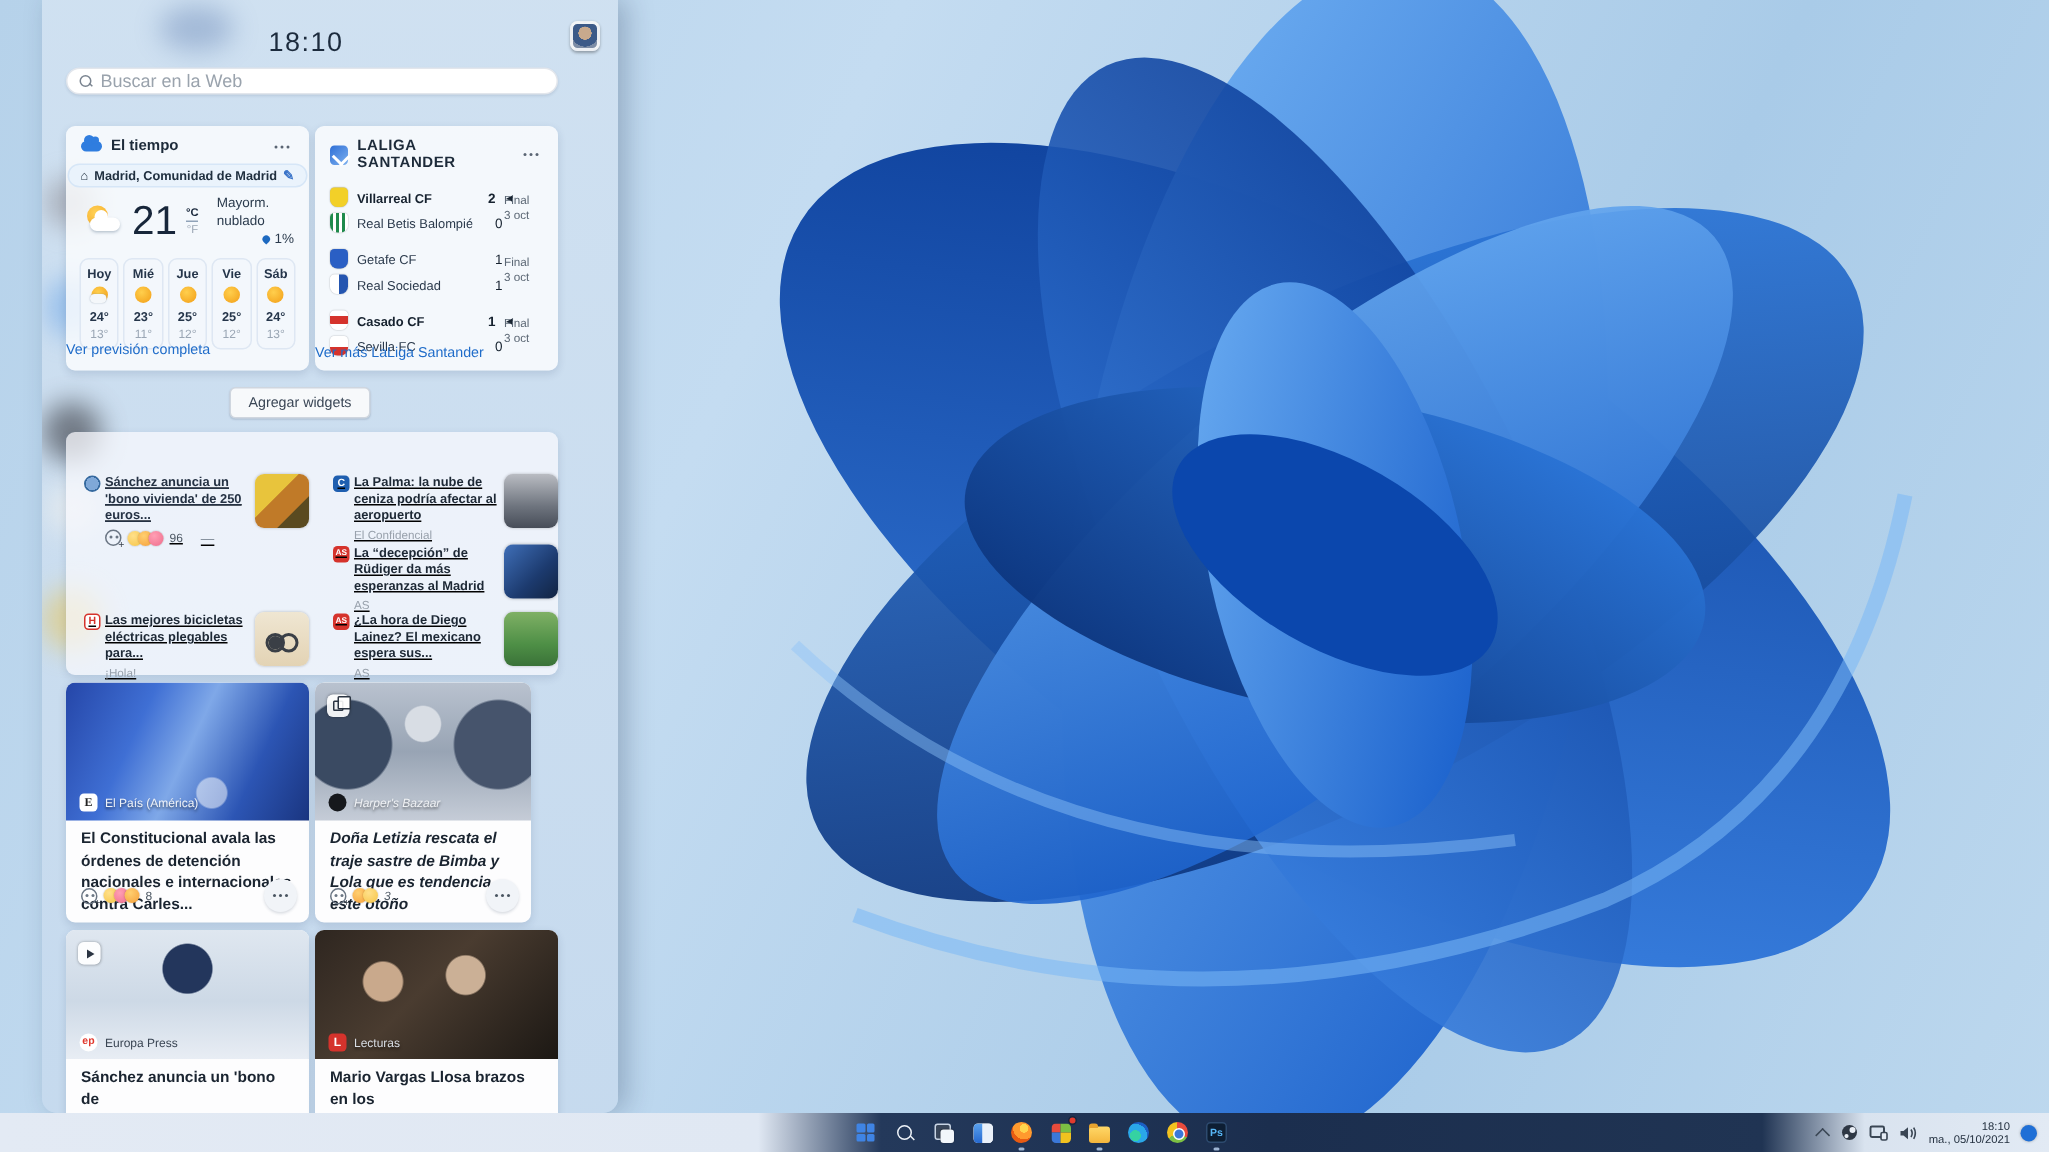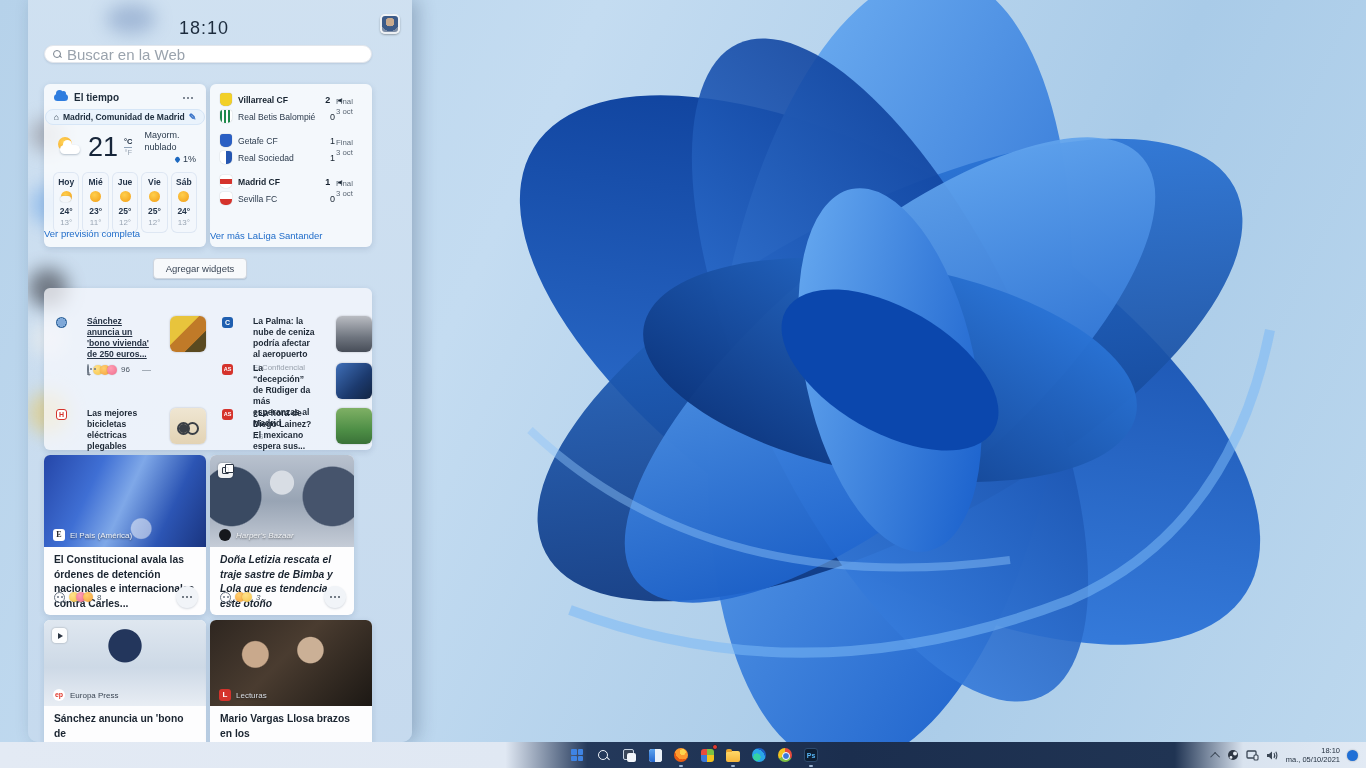--- a/index.html
+++ b/index.html
@@ -26,21 +26,21 @@
     border:2px solid rgba(255,255,255,.9); box-shadow:0 1px 2px rgba(0,0,0,.3); }
 
   .searchbar { position:absolute; left:16px; top:45px; width:328px; height:18px;
     background:#fff; border:1px solid #e2e6ec; border-radius:10px;
     display:flex; align-items:center; padding:0 8px; box-shadow:0 1px 2px rgba(30,50,80,.12); }
   .mag { position:relative; width:8px; height:8px; margin-right:6px; flex:none; }
   .mag::before { content:""; position:absolute; left:0; top:0; width:6px; height:6px;
     border:1px solid #7a8490; border-radius:50%; }
   .mag::after { content:""; position:absolute; left:6px; top:6px; width:3px; height:1px;
     background:#7a8490; transform:rotate(45deg); }
-  .search-ph { font-size:15px; color:#9aa3ad; }
+  .search-ph { font-size:12px; color:#9aa3ad; }
 
   
   .card { position:absolute; background:rgba(255,255,255,.78); border-radius:6px;
     box-shadow:0 2px 6px rgba(30,50,90,.14); }
   .w-head { display:flex; align-items:center; gap:6px; padding:8px 10px 2px 10px; }
   .w-title { font-size:10px; font-weight:bold; color:#1d2b3a; }
   .dots { margin-left:auto; display:flex; gap:2px; padding:3px; cursor:pointer; }
   .dots i { width:2px; height:2px; border-radius:50%; background:#5a6573; }
 
   .cloud { position:relative; width:14px; height:7px; background:#2f7ddf; border-radius:6px; }
@@ -102,21 +102,21 @@
 
   
   .add-widgets { position:absolute; left:0; right:40px; top:258px; display:flex; justify-content:center; }
   .add-btn { background:#f7f9fb; border:1px solid #cfd6df; border-radius:4px;
     font-size:9.5px; color:#3a4656; padding:4px 12px; cursor:pointer;
     box-shadow:0 1px 1px rgba(40,60,90,.15); }
 
   
   .news-card { left:16px; top:288px; width:328px; height:162px; background:rgba(250,250,253,.72); }
   .news-title { font-size:10.5px; font-weight:bold; color:#222c38; padding:9px 0 0 14px; }
-  .n-item { position:absolute; width:150px; display:flex; gap:20px; }
+  .n-item { position:absolute; width:150px; display:flex; gap:3px;text-decoration:underline; }
   .n-logo { width:11px; height:11px; border-radius:3px; flex:none; margin-top:1px;
     color:#fff; font-size:7px; font-weight:bold; text-align:center; line-height:11px; }
   .n-body { flex:1; min-width:0; }
   .n-head { font-size:8.6px; font-weight:bold; color:#1d2835; line-height:11px; }
   .n-head.visited { text-decoration:underline; color:#253244; }
   .n-src { font-size:7.8px; color:#98a1ac; margin-top:3px; }
   .n-thumb { width:36px; height:36px; border-radius:6px; flex:none; box-shadow:0 0 2px rgba(0,0,0,.25); }
   .react-row { display:flex; align-items:center; gap:4px; margin-top:4px; }
   .add-react { position:relative; width:11px; height:11px; border:1px solid #6b7684; border-radius:50%; }
   .add-react::before { content:""; position:absolute; left:2px; top:3px; width:2px; height:2px;
@@ -346,20 +346,29 @@
           <div class="day-name">Sáb</div>
           <div class="day-ic sun"></div>
           <div class="day-hi">24°</div>
           <div class="day-lo">13°</div>
         </div>
       </div>
       <div class="w-link">Ver previsión completa</div>
     </div>
 
     <div class="card" style="left:182px;top:84px;width:162px;height:163px;">
+      <div class="w-head">
+        <span class="runner"></span>
+        <span class="w-title" style="letter-spacing:.4px;">LALIGA SANTANDER</span>
+        <span class="dots">
+            <i></i>
+            <i></i>
+            <i></i>
+          </span>
+      </div>
 
       <div class="match">
         <div class="team">
           <span class="crest" style="background:#f2d028;"></span>
           <span class="tname win">Villarreal CF</span>
           <span class="score" style="font-weight:bold;">2</span>
           <span class="winmark">◀</span>
         </div>
         <div class="team">
           <span class="crest" style="background:repeating-linear-gradient(90deg,#1e8a4c 0 2px,#fff 2px 4px);"></span>
@@ -385,21 +394,21 @@
         </div>
         <div class="m-status">
           <div>Final</div>
           <div>3 oct</div>
         </div>
       </div>
 
       <div class="match">
         <div class="team">
           <span class="crest" style="background:linear-gradient(180deg,#fff 0 30%,#d5332c 30% 70%,#fff 70%);"></span>
-          <span class="tname win">Madrid CF</span>
+          <span class="tname win">Casado CF</span>
           <span class="score" style="font-weight:bold;">1</span>
           <span class="winmark">◀</span>
         </div>
         <div class="team">
           <span class="crest" style="background:linear-gradient(180deg,#fff 0 55%,#d5332c 55%);"></span>
           <span class="tname">Sevilla FC</span>
           <span class="score" style="margin-right:7px;">0</span>
         </div>
         <div class="m-status">
           <div>Final</div>

